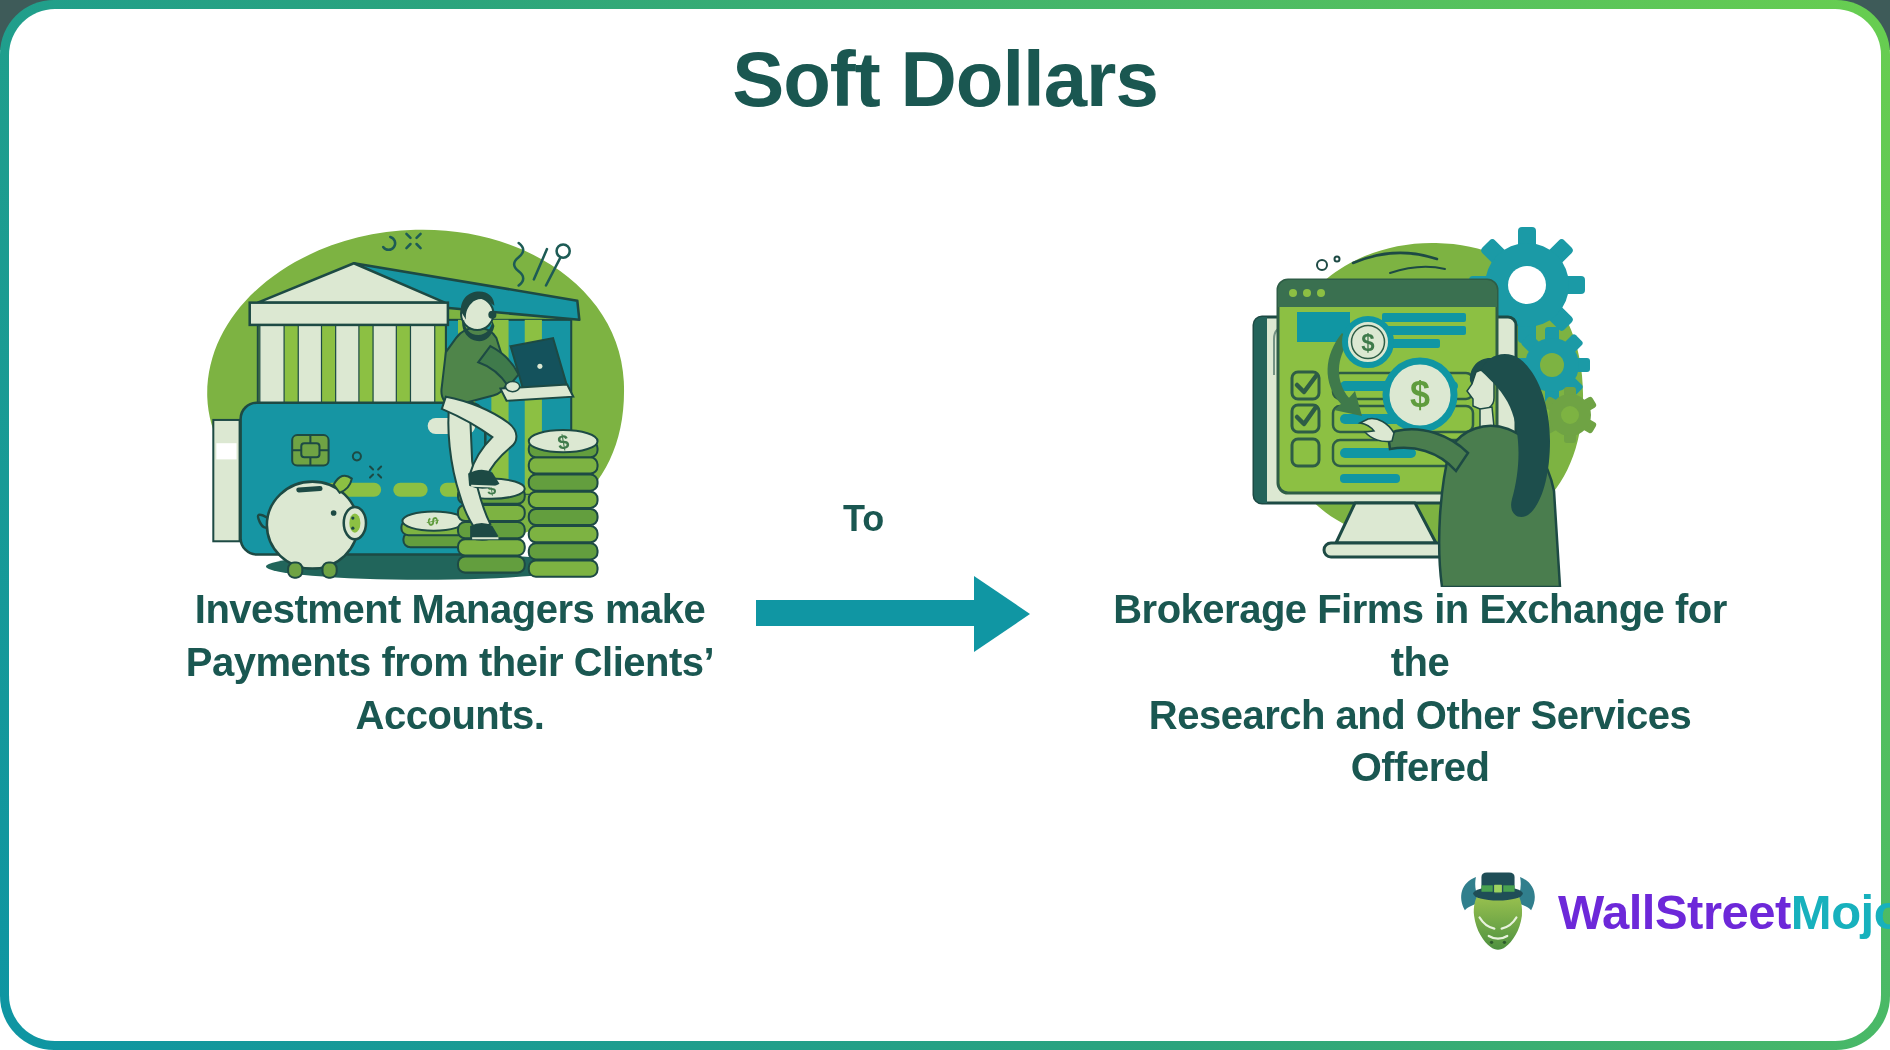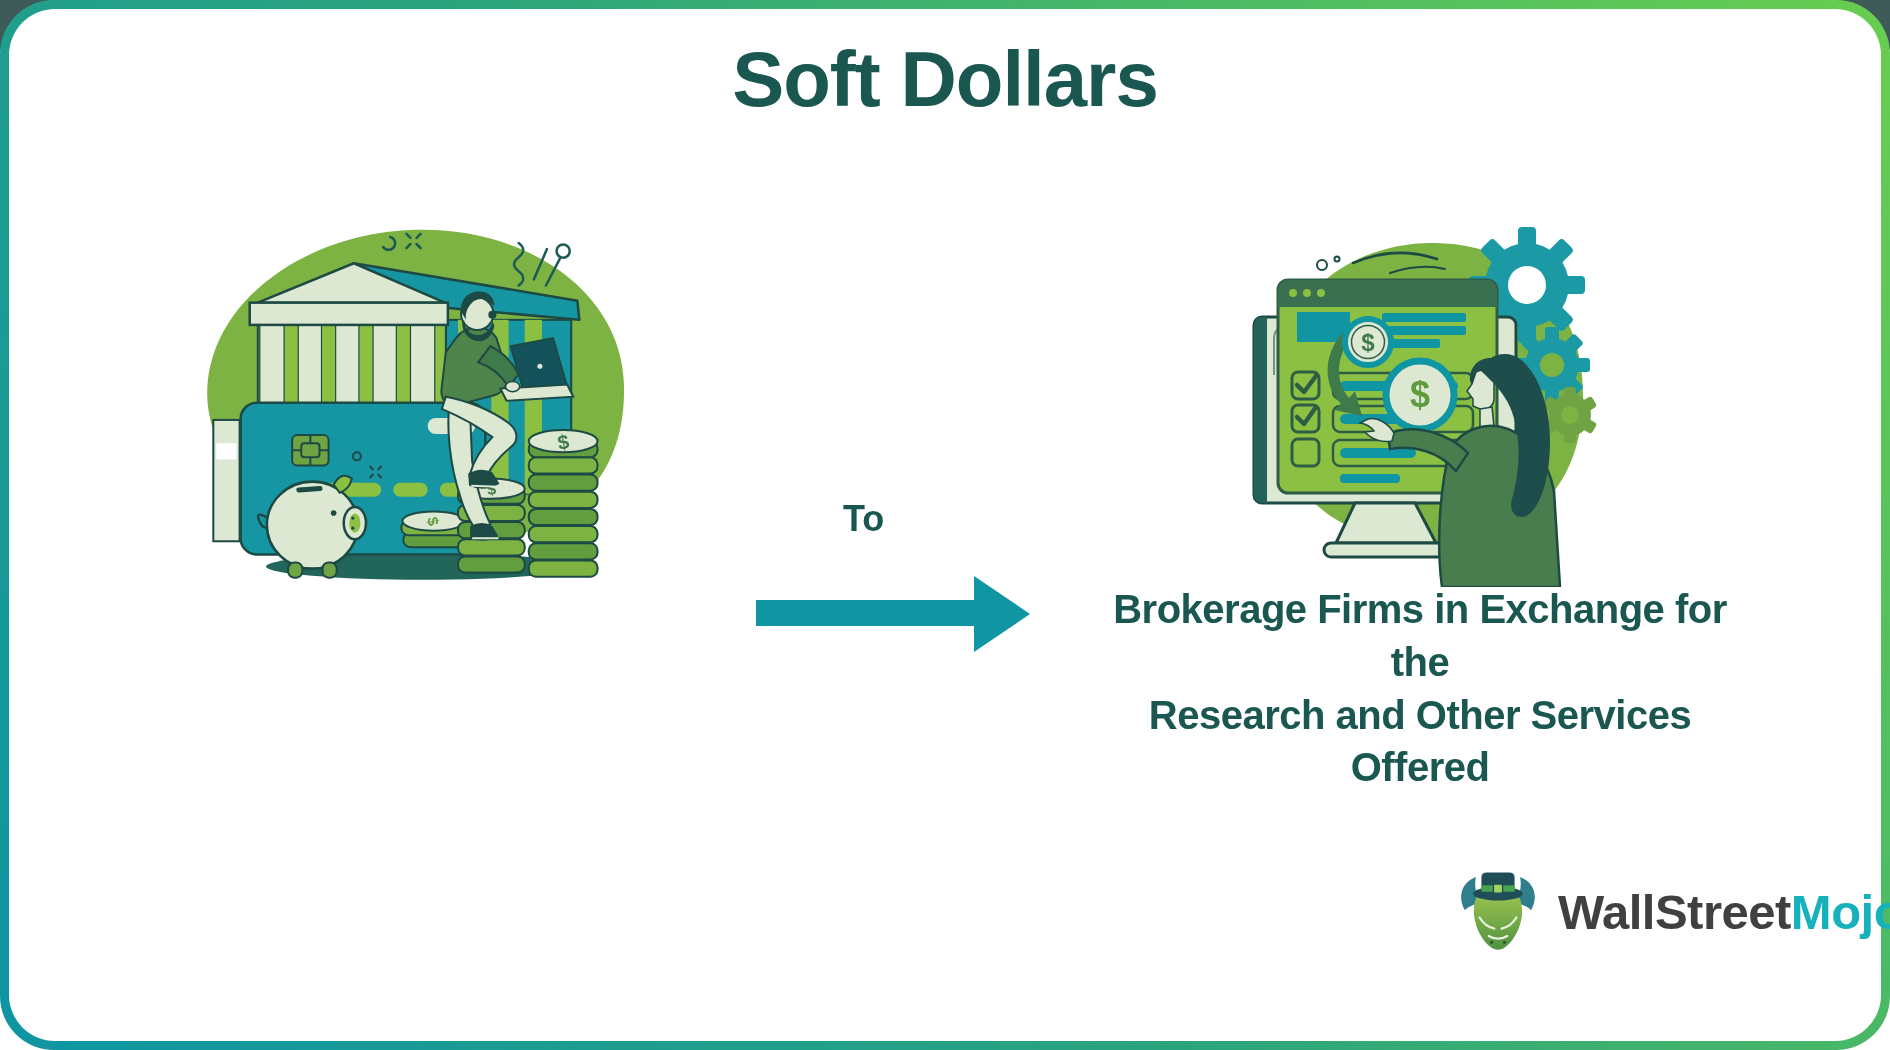--- a/index.html
+++ b/index.html
@@ -20,21 +20,21 @@
   .illus-right{left:1238px;top:183px;width:424px;height:404px;}
   .caption{position:absolute;top:583px;width:670px;text-align:center;color:#1a5751;
     font-size:40px;font-weight:bold;line-height:1.32;letter-spacing:-0.5px;}
   .caption-left{left:115px;}
   .caption-right{left:1085px;}
   .connector-label{position:absolute;left:843px;top:498px;width:100px;text-align:left;
     font-size:36px;font-weight:bold;color:#1a5751;}
   .arrow-svg{position:absolute;left:756px;top:572px;width:280px;height:84px;}
   .logo{position:absolute;left:1452px;top:866px;height:92px;display:flex;align-items:center;gap:14px;}
   .logo-text{font-size:49px;font-weight:bold;letter-spacing:-0.5px;white-space:nowrap;}
-  .logo-primary{color:#404040;}
+  .logo-primary{color:#6d28d9;}
   .logo-secondary{color:#17b1bd;}
 </style>
 </head>
 <body>
 
 <div class="canvas">
   <div class="frame">
     <div class="frame-inner"></div>
   </div>
 
@@ -137,20 +137,25 @@
           <circle cx="351" cy="192" r="2.5" fill="#dce8d2"></circle>
           <polygon points="312,214 378,210 384,222 318,226" fill="#dce8d2" stroke="#1d4a44" stroke-width="2"></polygon>
         </g>
         <ellipse cx="324" cy="212" rx="7" ry="5" fill="#dce8d2" stroke="#1d4a44" stroke-width="1.5"></ellipse>
         <path d="M 258,222 C 280,226 304,236 320,248 C 330,256 330,266 322,272 C 310,282 302,292 298,302 L 282,298 C 286,284 294,272 304,262 C 288,250 268,240 254,234 Z" fill="#dce8d2" stroke="#1d4a44" stroke-width="2"></path>
         <path d="M 280,298 q 13,-7 24,-1 l 7,11 q -15,9 -30,2 z" fill="#1d4a44"></path>
         <path d="M 283,310 l 27,1" stroke="#dce8d2" stroke-width="2"></path>
       </g>
     </svg>
 
+    <div class="caption caption-left">
+      <div>Investment Managers make</div>
+      <div>Payments from their Clients’</div>
+      <div>Accounts.</div>
+    </div>
 
     <div class="connector-label">To</div>
     <svg class="arrow-svg" viewBox="0 0 280 84">
       <rect x="0" y="28" width="218" height="26" fill="#1096a3"></rect>
       <polygon points="218,4 218,80 274,42" fill="#1096a3"></polygon>
     </svg>
 
     <svg class="illus illus-right" viewBox="0 0 424 404">
       <g>
         <path d="M 35,217 C 31,122 108,58 198,60 C 292,62 347,127 345,217 C 343,302 292,359 197,360 C 101,361 39,312 35,217 Z" fill="#7db342"></path>

